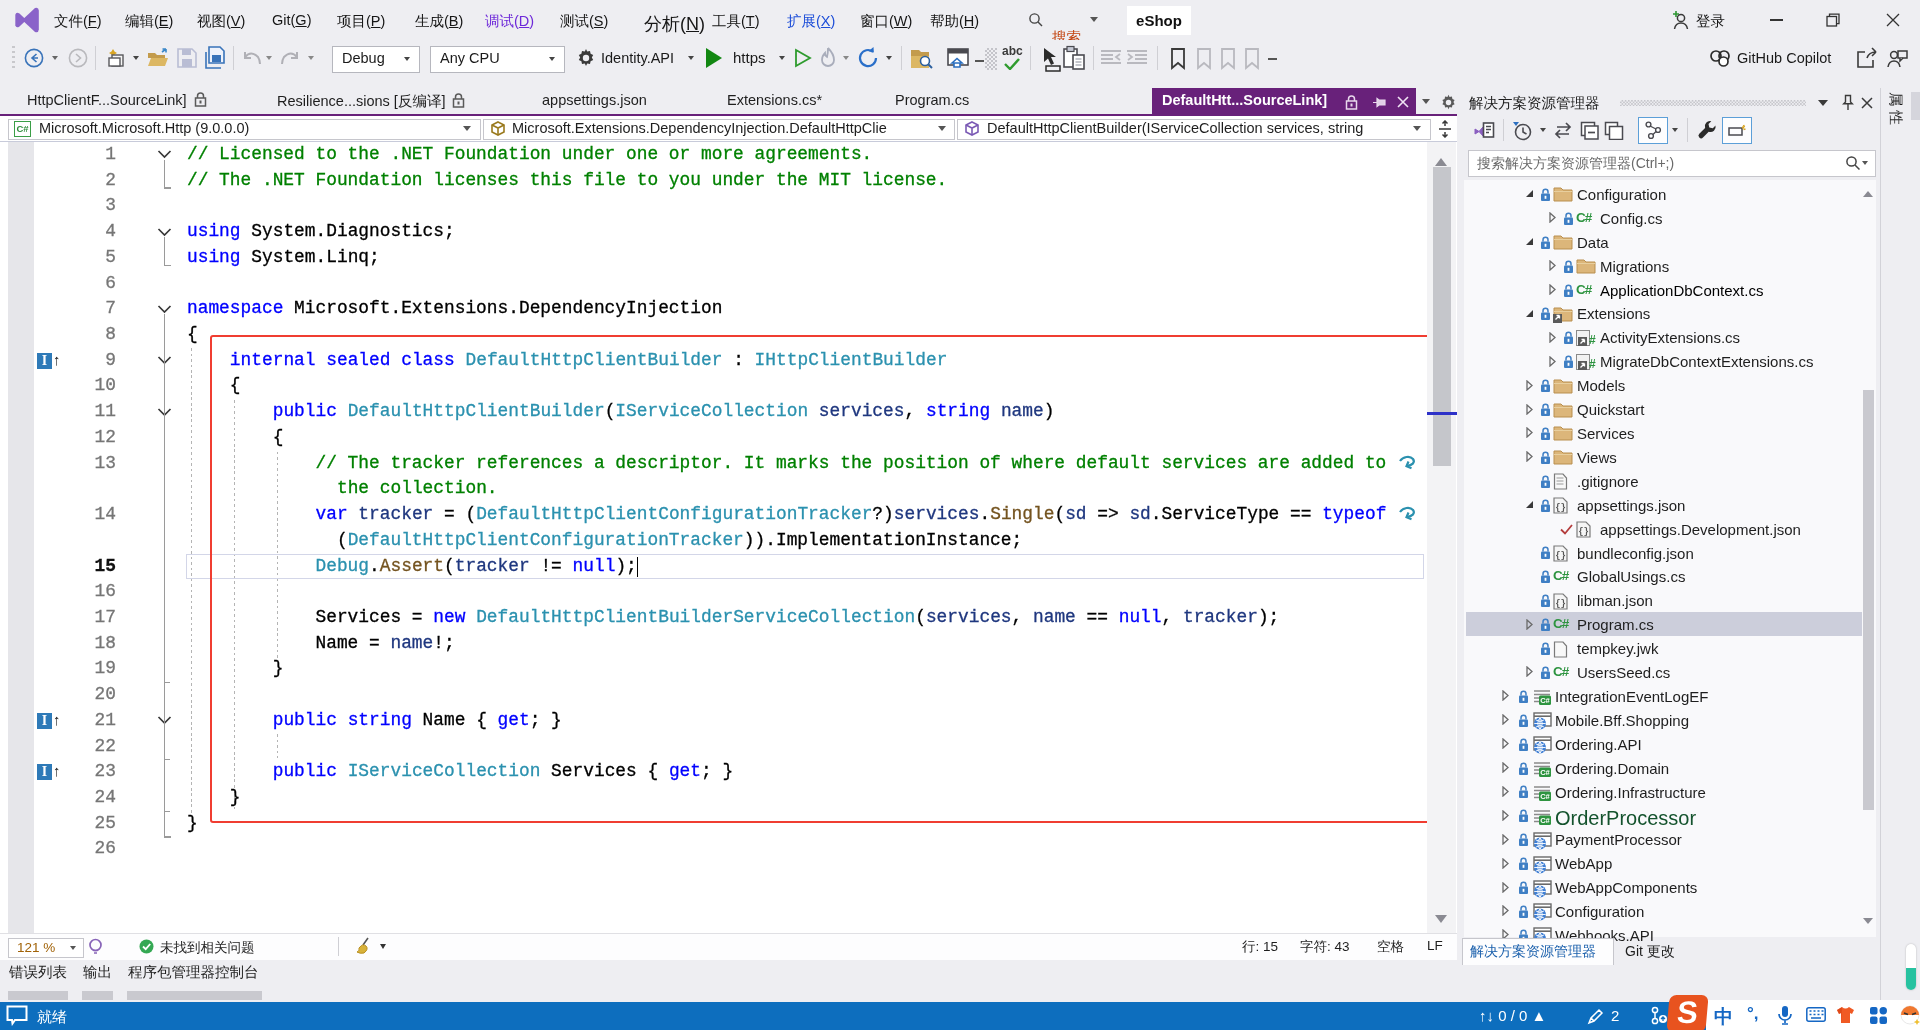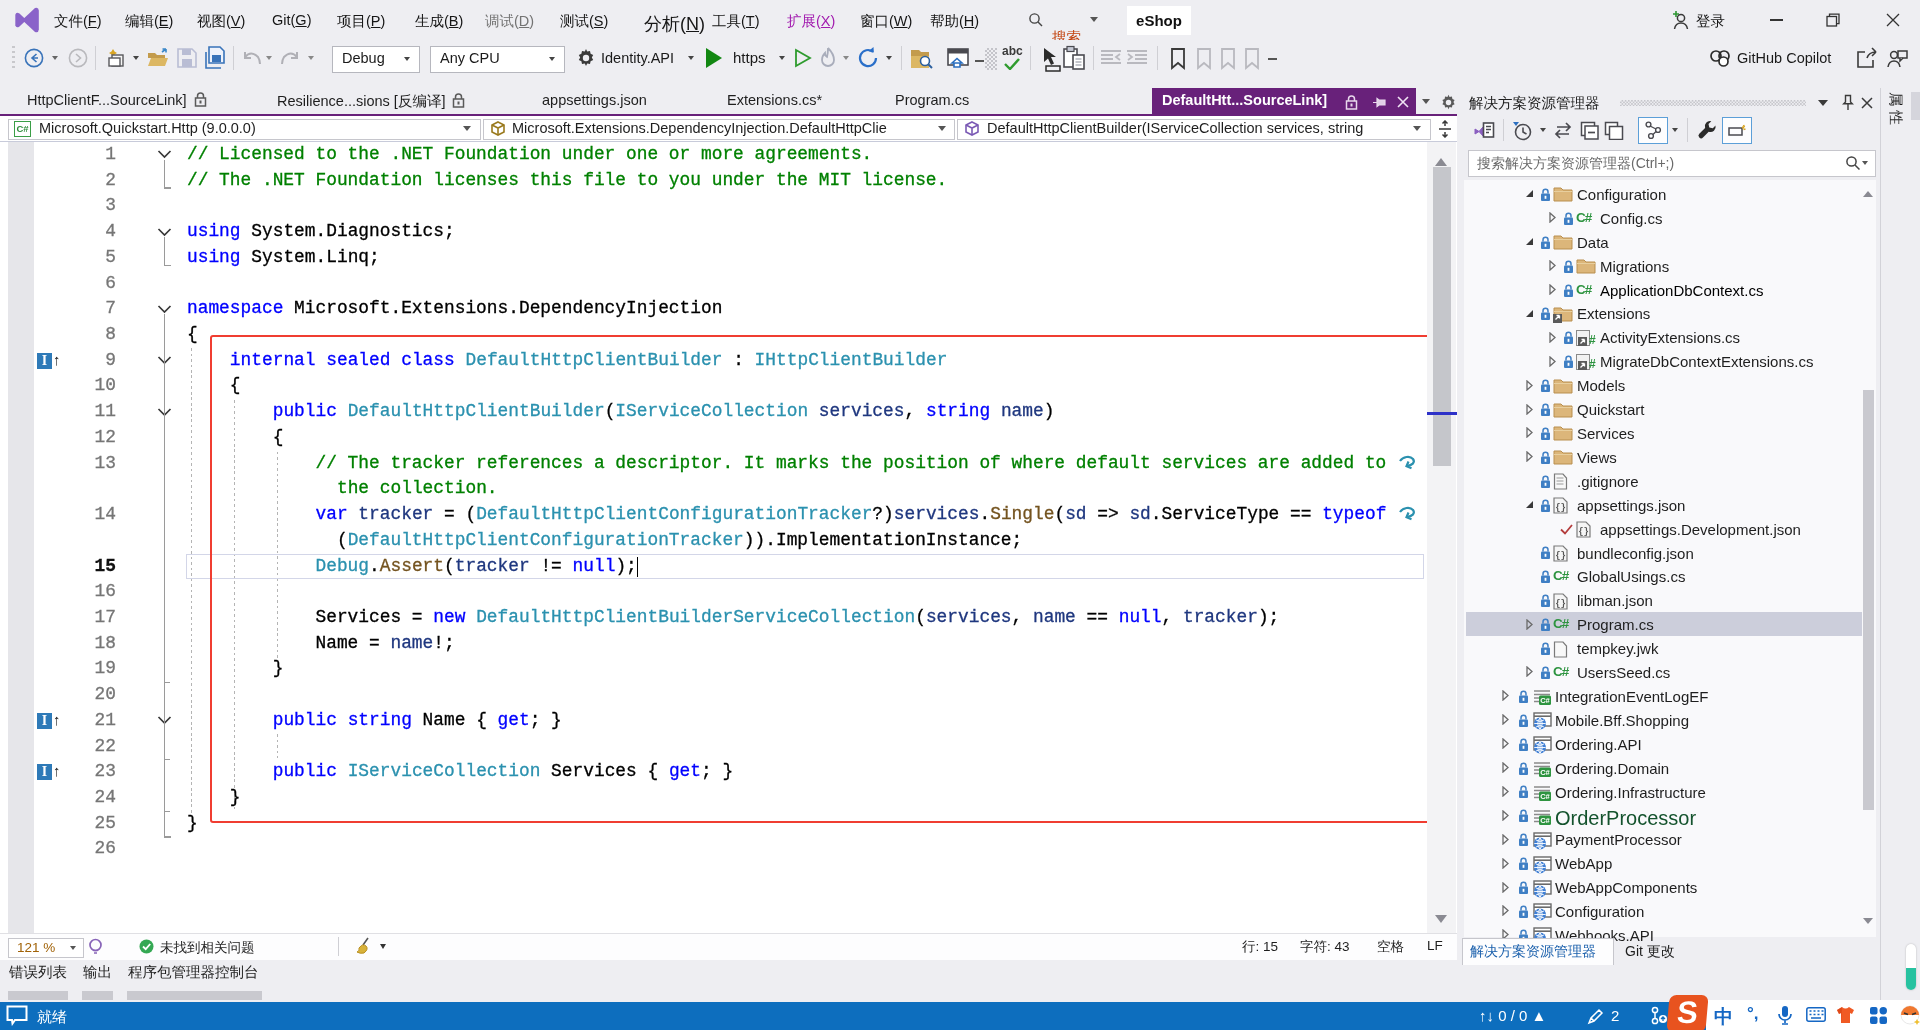--- a/index.html
+++ b/index.html
@@ -17,25 +17,25 @@
       <path d="M13.3 14 L6.5 7.6 Q3.2 5.2 2.3 8.8 L2.3 19.2 Q3.2 22.8 6.5 20.4 Z" fill="#8a63c9"></path>
       <path d="M9.2 14 L22 2 Q25.5 0.8 25.8 4.4 L25.8 23.6 Q25.5 27.2 22 26 Z" fill="#8a63c9"></path>
       <path d="M13.3 14 L9.2 14 L11.2 11.9 Z M13.3 14 L11.2 16.1 L9.2 14 Z" fill="#8a63c9"></path>
     </svg>
 <div class="abs" style="left:54px;top:12px;font-size:14.5px;color:#161616;">文件(<u>F</u>)</div>
 <div class="abs" style="left:125px;top:12px;font-size:14.5px;color:#161616;">编辑(<u>E</u>)</div>
 <div class="abs" style="left:197px;top:12px;font-size:14.5px;color:#161616;">视图(<u>V</u>)</div>
 <div class="abs" style="left:272px;top:12px;font-size:14.5px;color:#161616;">Git(<u>G</u>)</div>
 <div class="abs" style="left:337px;top:12px;font-size:14.5px;color:#161616;">项目(<u>P</u>)</div>
 <div class="abs" style="left:415px;top:12px;font-size:14.5px;color:#161616;">生成(<u>B</u>)</div>
-<div class="abs" style="left:485px;top:12px;font-size:14.5px;color:#737373;text-align:center;">调试(<u>D</u>)</div>
+<div class="abs" style="left:485px;top:12px;font-size:14.5px;color:#6d28d9;text-align:center;">调试(<u>D</u>)</div>
 <div class="abs" style="left:560px;top:12px;font-size:14.5px;color:#161616;">测试(<u>S</u>)</div>
 <div class="abs" style="left:644px;top:12px;font-size:18px;color:#161616;">分析(<u>N</u>)</div>
 <div class="abs" style="left:712px;top:12px;font-size:14.5px;color:#161616;">工具(<u>T</u>)</div>
-<div class="abs" style="left:787px;top:12px;font-size:14.5px;color:#a21caf;">扩展(<u>X</u>)</div>
+<div class="abs" style="left:787px;top:12px;font-size:14.5px;color:#1d4ed8;">扩展(<u>X</u>)</div>
 <div class="abs" style="left:860px;top:12px;font-size:14.5px;color:#161616;">窗口(<u>W</u>)</div>
 <div class="abs" style="left:930px;top:12px;font-size:14.5px;color:#161616;">帮助(<u>H</u>)</div>
 <svg class="abs" style="left:1028px;top:12px" width="16" height="16" viewBox="0 0 16 16">
       <circle cx="6.5" cy="6.5" r="4.6" fill="none" stroke="#444" stroke-width="1.4"></circle>
       <line x1="10" y1="10" x2="14" y2="14" stroke="#444" stroke-width="1.4"></line>
   </svg>
 <div class="abs" style="left:1052px;top:28px;font-size:14.5px;color:#c2410c;">搜索</div>
 <div class="abs" style="left:1090px;top:17px;width:0;height:0;border:4px solid transparent;border-top:5px solid #555;"></div>
 <div class="abs" style="left:1127px;top:6px;width:64px;height:29px;background:#ffffff;text-align:center;line-height:29px;font-size:15px;font-weight:bold;color:#111;">eShop</div>
 <svg class="abs" style="left:1669px;top:9px" width="22" height="22" viewBox="0 0 22 22">
@@ -219,21 +219,21 @@
 <svg class="abs" style="left:1440px;top:94px" width="17" height="17" viewBox="0 0 20 20">
       <path d="M10 1 l1.2 2.6 2.8-.6 .6 2.8 2.6 1.2 -1.4 2.5 1.4 2.5 -2.6 1.2 -.6 2.8 -2.8 -.6 -1.2 2.6 -1.2 -2.6 -2.8 .6 -.6 -2.8 -2.6 -1.2 1.4 -2.5 -1.4 -2.5 2.6 -1.2 .6 -2.8 2.8 .6 Z" fill="#5a5a5a"></path>
       <circle cx="10" cy="10" r="3.2" fill="#eeeef2"></circle>
   </svg>
 <div class="abs" style="left:0;top:113.5px;width:1457px;height:2.5px;background:#68217a;"></div>
 <div class="abs" style="left:0;top:116px;width:1457px;height:26px;background:#fff;border-bottom:1px solid #c8cbda;"></div>
 <div class="abs" style="left:8px;top:118.5px;width:473px;height:21px;background:#fff;border:1px solid #c6c6cc;"></div>
 <div class="abs" style="left:483px;top:118.5px;width:472px;height:21px;background:#fff;border:1px solid #c6c6cc;"></div>
 <div class="abs" style="left:957px;top:118.5px;width:474px;height:21px;background:#fff;border:1px solid #c6c6cc;"></div>
 <div class="abs" style="left:14px;top:121px;width:17px;height:16px;border:1.6px solid #3a9e46;font-size:9.5px;font-weight:bold;color:#2e8c3a;text-align:center;line-height:13px;">C#</div>
-<div class="abs" style="left:39px;top:120px;font-size:14.5px;color:#1e1e1e;">Microsoft.Quickstart.Http (9.0.0.0)</div>
+<div class="abs" style="left:39px;top:120px;font-size:14.5px;color:#1e1e1e;">Microsoft.Microsoft.Http (9.0.0.0)</div>
 <div class="abs" style="left:463px;top:126px;width:0;height:0;border:4px solid transparent;border-top:5px solid #555;"></div>
 <svg class="abs" style="left:489px;top:120px" width="18" height="18" viewBox="0 0 18 18">
       <path d="M9 2 L15 5 L15 12 L9 15 L3 12 L3 5 Z" fill="none" stroke="#9a7a1e" stroke-width="1.6"></path>
       <path d="M3 5 L9 8 L15 5 M9 8 L9 15" fill="none" stroke="#9a7a1e" stroke-width="1.6"></path>
   </svg>
 <div class="abs" style="left:512px;top:120px;font-size:14.5px;color:#1e1e1e;">Microsoft.Extensions.DependencyInjection.DefaultHttpClie</div>
 <div class="abs" style="left:938px;top:126px;width:0;height:0;border:4px solid transparent;border-top:5px solid #555;"></div>
 <svg class="abs" style="left:963px;top:120px" width="18" height="18" viewBox="0 0 18 18">
       <path d="M9 2 L15 5 L15 12 L9 15 L3 12 L3 5 Z" fill="none" stroke="#7b5ab5" stroke-width="1.6"></path>
       <path d="M3 5 L9 8 L15 5 M9 8 L9 15" fill="none" stroke="#7b5ab5" stroke-width="1.6"></path>

